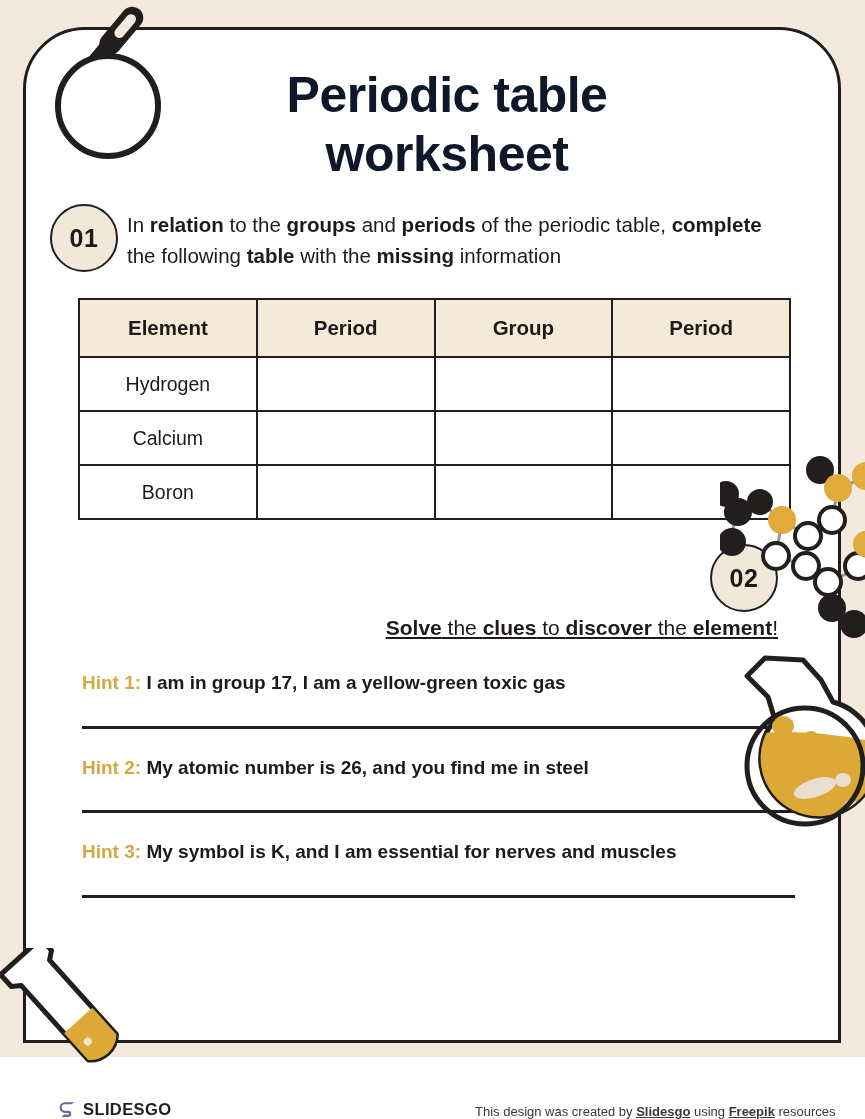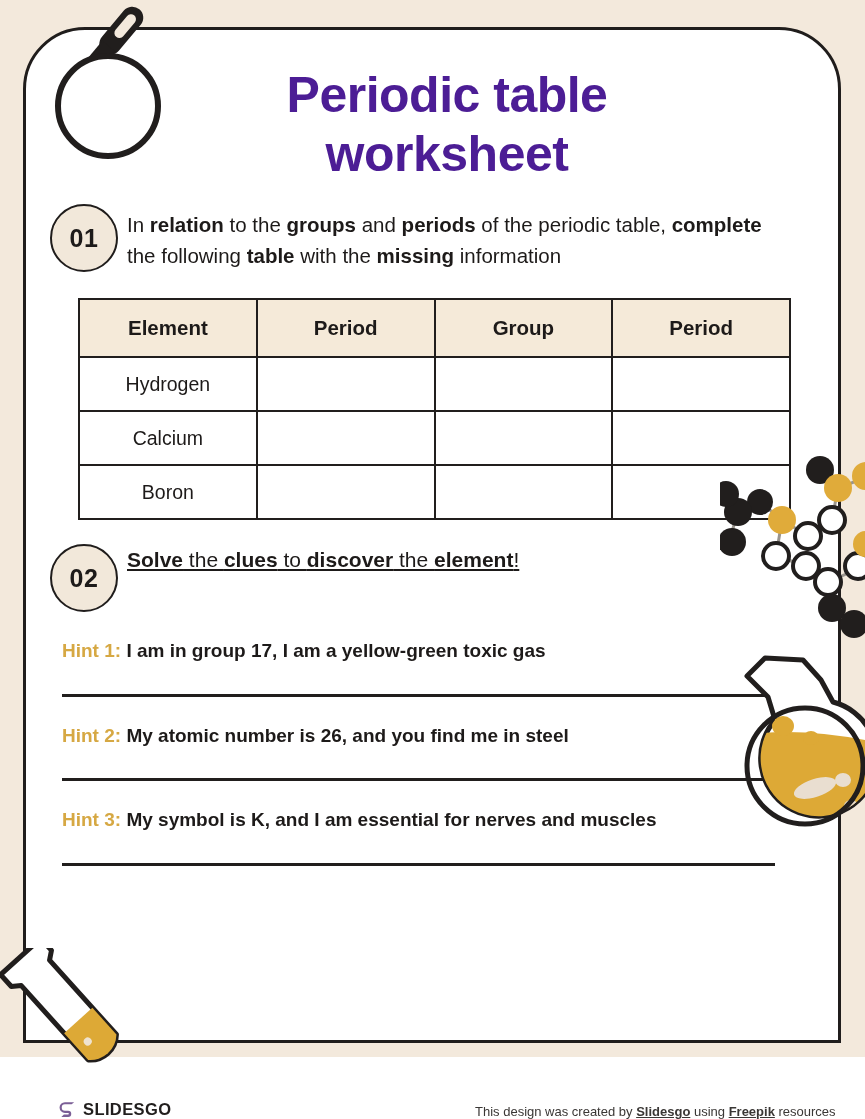--- a/index.html
+++ b/index.html
@@ -35,21 +35,21 @@
     border-bottom-left-radius: 0px;
     border-bottom-right-radius: 0px;
     box-sizing: border-box;
     overflow: hidden;
   }
 
   
   #title {
     margin: 36px 0 0 0;
     text-align: center;
-    color: #4c1d95;
+    color: #0f172a;
     font-size: 50px;
     font-weight: bold;
     line-height: 1.18;
     letter-spacing: -0.5px;
     padding: 0 120px 0 150px;
     box-sizing: border-box;
   }
 
   
   .task {
@@ -76,21 +76,21 @@
     box-sizing: border-box;
   }
   .task-text {
     margin-left: 9px;
     color: #1d1a19;
     font-size: 20.5px;
     line-height: 1.52;
     padding-top: 5px;
   }
   .task-text b { font-weight: bold; }
-  #task2 { margin-top: 24px; align-items: flex-start; }
+  #task2 { margin-top: 24px; align-items: flex-end; flex-direction: column; }
   #task2 .task-text { font-size: 21px; padding-top: 0; text-decoration: underline; }
 
   
   #element-table {
     margin: 26px 0 0 52px;
     width: 713px;
     border-collapse: collapse;
     table-layout: fixed;
   }
   #element-table th,
@@ -105,21 +105,21 @@
     font-size: 20.5px;
     font-weight: bold;
   }
   #element-table td {
     height: 50px;
     font-size: 19.5px;
   }
   #element-table td.blank { }
 
   
-  .hint-block { padding: 0 60px 0 36px; }
+  .hint-block { padding: 0 60px 0 56px; }
   .hint-line {
     margin-top: 27px;
     font-size: 19px;
     color: #1d1a19;
     line-height: 1.3;
   }
   .hint-label {
     color: #d6a843;
     font-weight: bold;
   }

